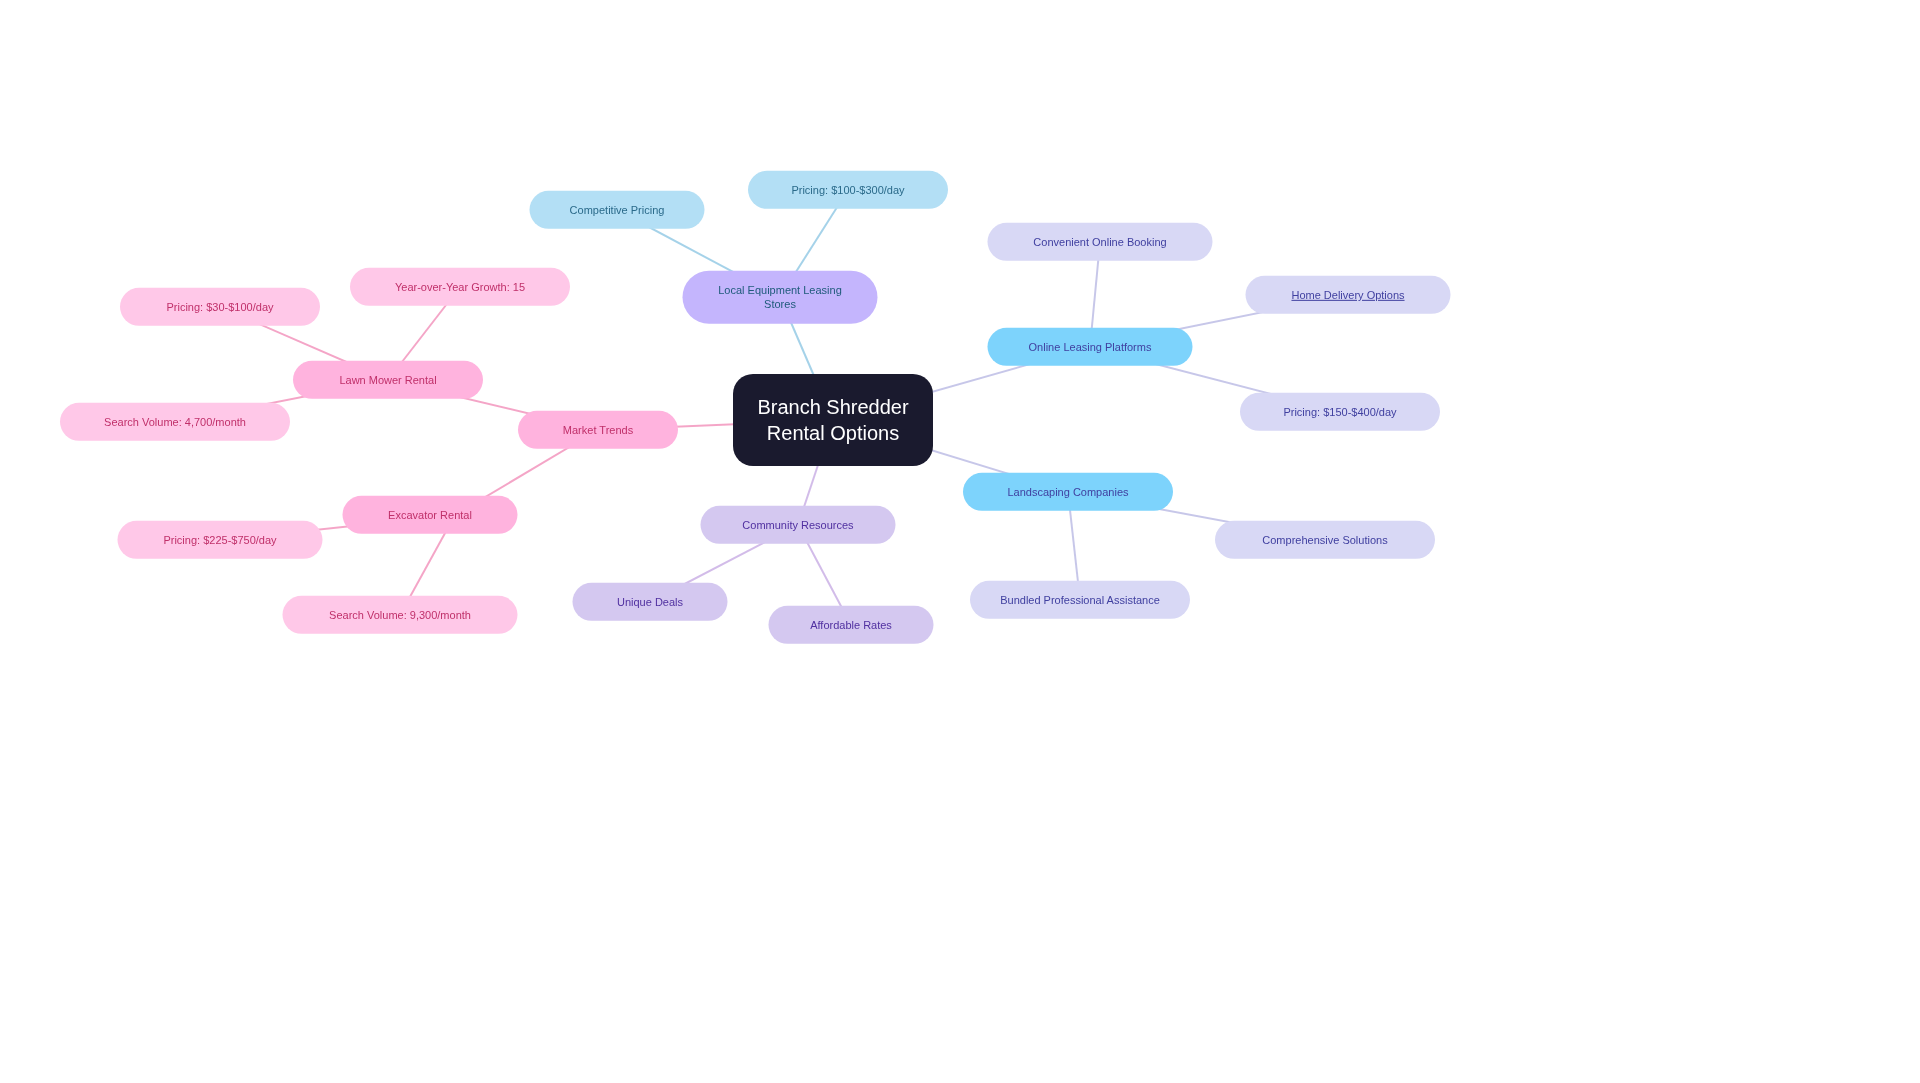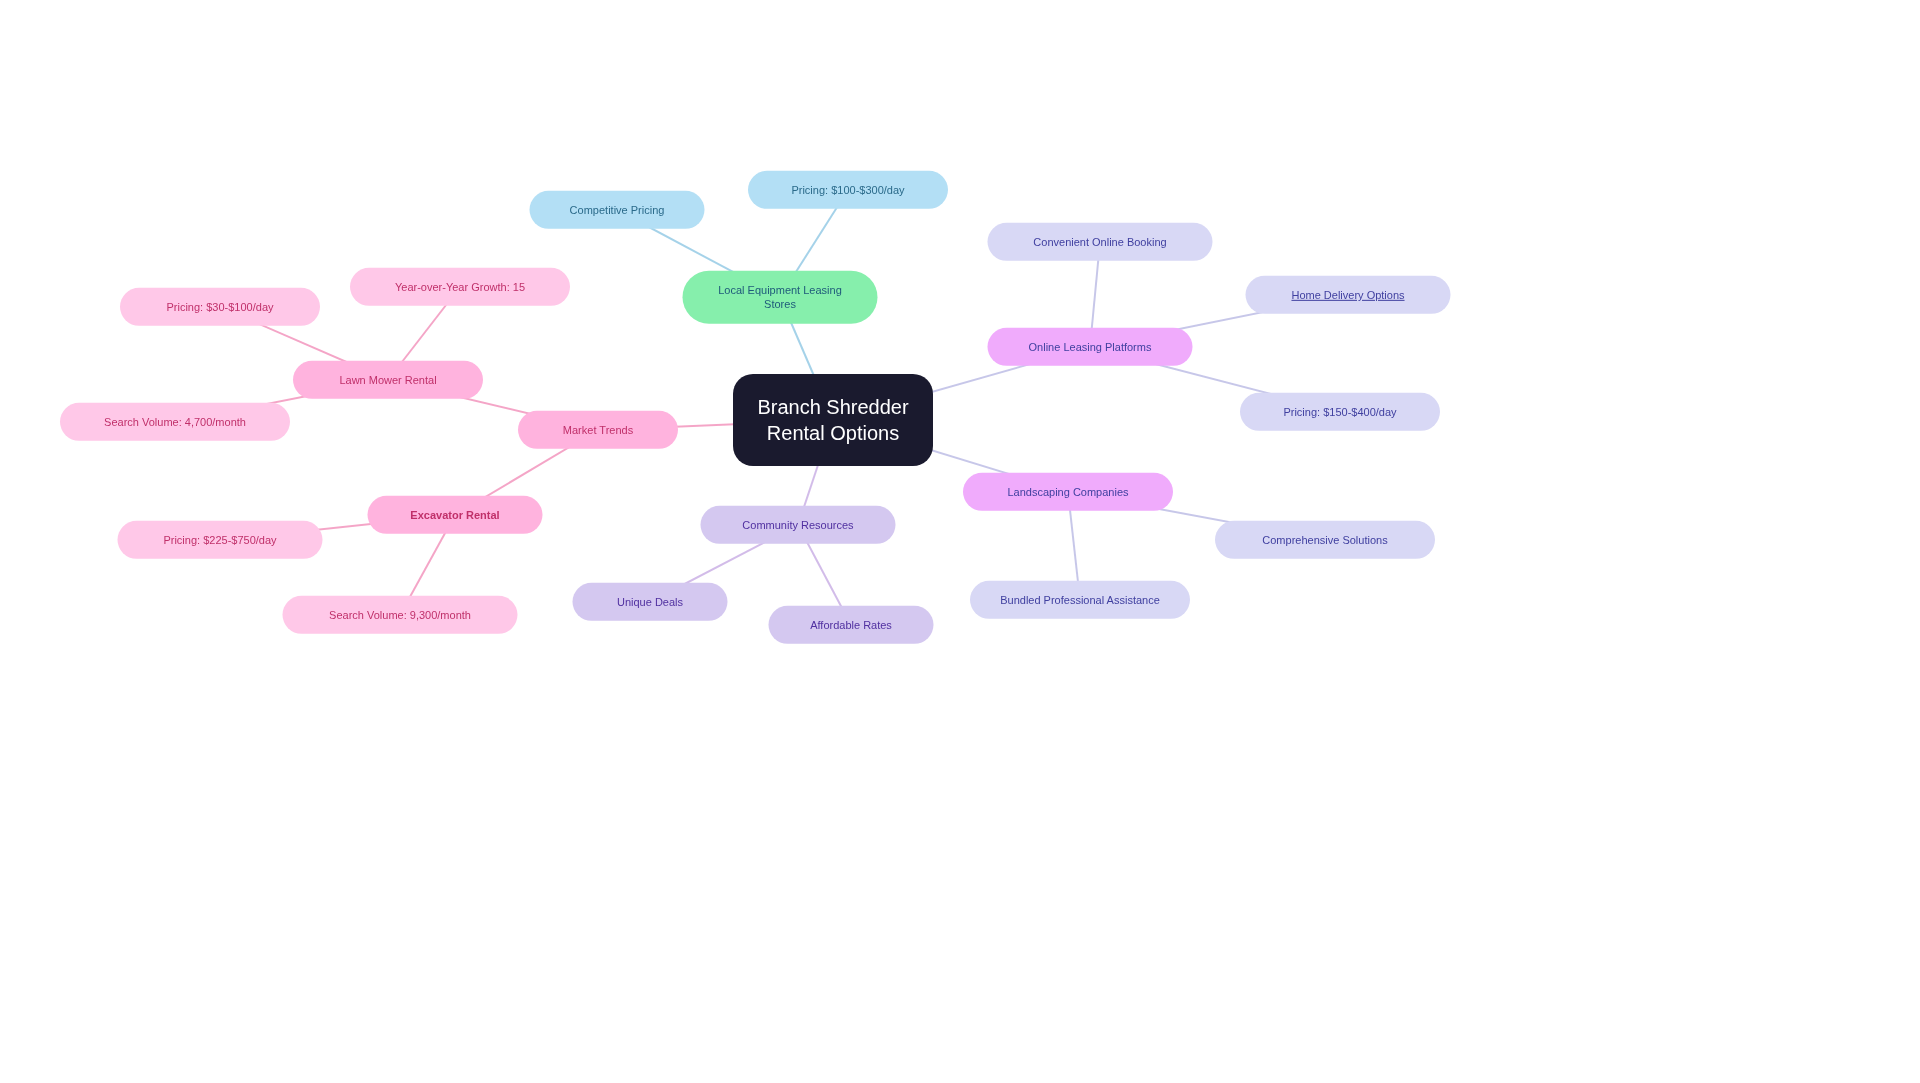--- a/index.html
+++ b/index.html
@@ -53,25 +53,25 @@
     }
     .node-pink-light {
       background: #ffc8e8;
       color: #c0306a;
     }
     .node-blue-light {
       background: #b3dff5;
       color: #2a6a8a;
     }
     .node-blue-medium {
-      background: #86efac;
+      background: #c4b5fd;
       color: #1e5a7a;
     }
     .node-lavender {
-      background: #f0abfc;
+      background: #7dd3fc;
       color: #4040a0;
     }
     .node-lavender-light {
       background: #d8d8f5;
       color: #4040a0;
     }
     .node-purple-light {
       background: #d4c8f0;
       color: #5030a0;
     }
@@ -99,21 +99,21 @@
       <line x1="1090" y1="347" x2="1348" y2="295" stroke="#b0b0e0" stroke-width="2" opacity="0.7"></line>
       <line x1="1090" y1="347" x2="1340" y2="412" stroke="#b0b0e0" stroke-width="2" opacity="0.7"></line>
       <line x1="798" y1="525" x2="650" y2="602" stroke="#c0a0e0" stroke-width="2" opacity="0.7"></line>
       <line x1="798" y1="525" x2="851" y2="625" stroke="#c0a0e0" stroke-width="2" opacity="0.7"></line>
       <line x1="1068" y1="492" x2="1080" y2="600" stroke="#b0b0e0" stroke-width="2" opacity="0.7"></line>
       <line x1="1068" y1="492" x2="1325" y2="540" stroke="#b0b0e0" stroke-width="2" opacity="0.7"></line>
     </svg>
 <div class="node node-center" style="left: 833px; top: 420px;">Branch Shredder Rental Options</div>
     <div class="node node-pink" style="left: 598px; top: 430px; width: 160px;">Market Trends</div>
     <div class="node node-pink" style="left: 388px; top: 380px; width: 190px;">Lawn Mower Rental</div>
-    <div class="node node-pink" style="left: 455px; top: 515px; width: 175px; font-weight: bold;">Excavator Rental</div>
+    <div class="node node-pink" style="left: 430px; top: 515px; width: 175px;">Excavator Rental</div>
     <div class="node node-pink-light" style="left: 460px; top: 287px; width: 220px;">Year-over-Year Growth: 15</div>
     <div class="node node-pink-light" style="left: 220px; top: 307px; width: 200px;">Pricing: $30-$100/day</div>
     <div class="node node-pink-light" style="left: 175px; top: 422px; width: 230px;">Search Volume: 4,700/month</div>
     <div class="node node-pink-light" style="left: 220px; top: 540px; width: 205px;">Pricing: $225-$750/day</div>
     <div class="node node-pink-light" style="left: 400px; top: 615px; width: 235px;">Search Volume: 9,300/month</div>
     <div class="node node-blue-medium" style="left: 780px; top: 297px; width: 195px;">Local Equipment Leasing Stores</div>
     <div class="node node-blue-light" style="left: 848px; top: 190px; width: 200px;">Pricing: $100-$300/day</div>
     <div class="node node-blue-light" style="left: 617px; top: 210px; width: 175px;">Competitive Pricing</div>
     <div class="node node-lavender" style="left: 1090px; top: 347px; width: 205px;">Online Leasing Platforms</div>
     <div class="node node-lavender-light" style="left: 1100px; top: 242px; width: 225px;">Convenient Online Booking</div>

